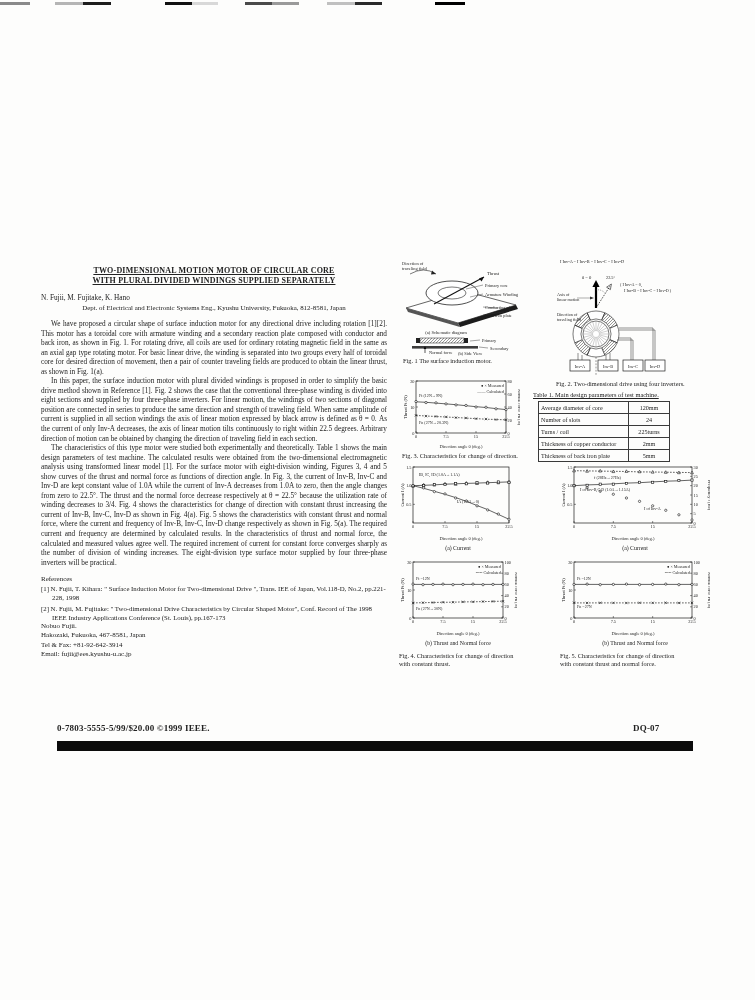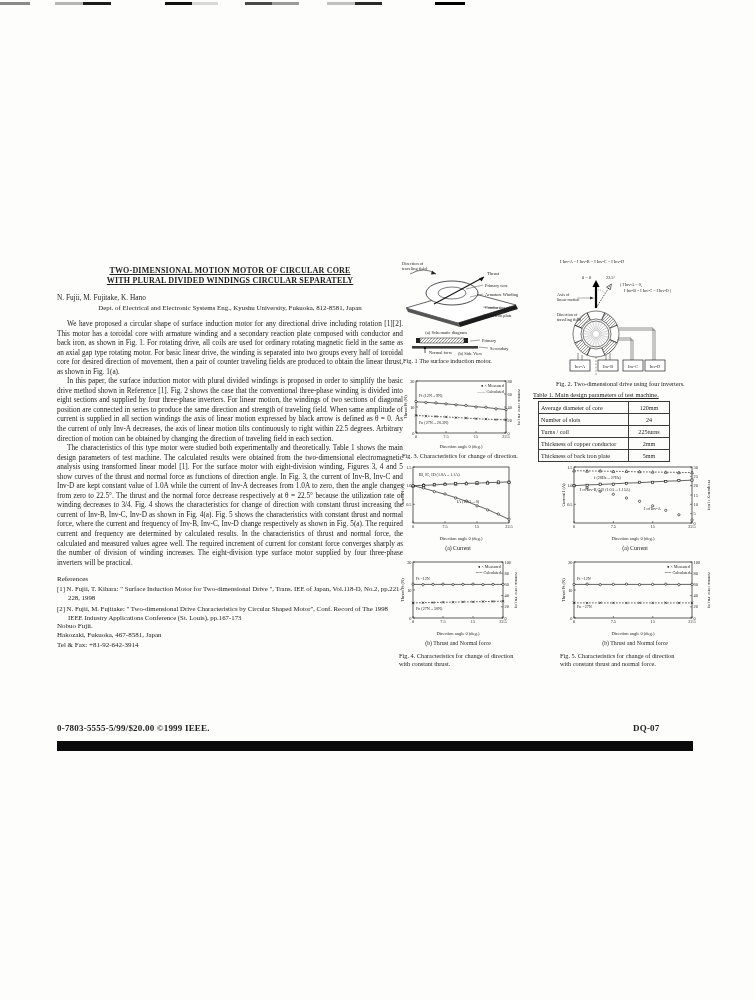--- a/index.html
+++ b/index.html
@@ -1,20 +1,20 @@
 <!DOCTYPE html>
 <html><head>
 <meta charset="utf-8">
 <style>
   html,body{margin:0;padding:0;background:#ffffff;}
   #canvas{position:relative;width:755px;height:1000px;background:#fdfdfc;overflow:hidden;
           font-family:"Liberation Serif",serif;color:#222;}
   .abs{position:absolute;}
   
-  #leftcol{left:57px;top:266px;width:346px;font-family:Liberation Serif, serif;}
+  #leftcol{left:41px;top:266px;width:346px;font-family:Liberation Serif, serif;}
   .title-line{font-size:8px;font-weight:bold;text-align:center;text-decoration:underline;
               line-height:10px;letter-spacing:.2px;}
   .authors{font-size:7.3px;margin-top:7px;}
   .affil{font-size:6.9px;text-align:center;margin-top:2px;}
   .body-text{margin-top:9px;font-size:7.25px;line-height:9.55px;text-align:justify;}
   .body-text p{margin:0;text-indent:10px;}
   .refhead{font-size:7px;margin-top:7px;}
   .ref{font-size:6.8px;line-height:9.2px;padding-left:11px;text-indent:-11px;margin-top:1px;}
   .contact{font-size:7px;line-height:9.4px;}
   .footer-line{font-size:9px;font-weight:bold;letter-spacing:.2px;}
@@ -41,35 +41,36 @@
   <div class="artifact" style="left:165px;width:27px;background:#111;"></div>
   <div class="artifact" style="left:192px;width:26px;background:#d8d8d8;"></div>
   <div class="artifact" style="left:245px;width:27px;background:#4a4a4a;"></div>
   <div class="artifact" style="left:272px;width:27px;background:#9a9a9a;"></div>
   <div class="artifact" style="left:327px;width:28px;background:#c0c0c0;"></div>
   <div class="artifact" style="left:355px;width:27px;background:#2a2a2a;"></div>
   <div class="artifact" style="left:435px;width:30px;background:#000;"></div>
 
   <div id="leftcol" class="abs">
     <div class="title-line">TWO-DIMENSIONAL MOTION MOTOR OF CIRCULAR CORE</div>
-    <div class="title-line">WITH PLURAL DIVIDED WINDINGS CIRCULAR SEPARATELY</div>
+    <div class="title-line">WITH PLURAL DIVIDED WINDINGS SUPPLIED SEPARATELY</div>
     <div class="authors">N. Fujii, M. Fujitake, K. Hano</div>
     <div class="affil">Dept. of Electrical and Electronic Systems Eng., Kyushu University, Fukuoka, 812-8581, Japan</div>
     <div class="body-text">
       <p>We have proposed a circular shape of surface induction motor for any directional drive including rotation [1][2]. This motor has a toroidal core with armature winding and a secondary reaction plate composed with conductor and back iron, as shown in Fig. 1. For rotating drive, all coils are used for ordinary rotating magnetic field in the same as an axial gap type rotating motor. For basic linear drive, the winding is separated into two groups every half of toroidal core for desired direction of movement, then a pair of counter traveling fields are produced to obtain the linear thrust, as shown in Fig. 1(a).</p>
       <p>In this paper, the surface induction motor with plural divided windings is proposed in order to simplify the basic drive method shown in Reference [1]. Fig. 2 shows the case that the conventional three-phase winding is divided into eight sections and supplied by four three-phase inverters. For linear motion, the windings of two sections of diagonal position are connected in series to produce the same direction and strength of traveling field. When same amplitude of current is supplied in all section windings the axis of linear motion expressed by black arrow is defined as θ = 0. As the current of only Inv-A decreases, the axis of linear motion tilts continuously to right within 22.5 degrees. Arbitrary direction of motion can be obtained by changing the direction of traveling field in each section.</p>
       <p>The characteristics of this type motor were studied both experimentally and theoretically. Table 1 shows the main design parameters of test machine. The calculated results were obtained from the two-dimensional electromagnetic analysis using transformed linear model [1]. For the surface motor with eight-division winding, Figures 3, 4 and 5 show curves of the thrust and normal force as functions of direction angle. In Fig. 3, the current of Inv-B, Inv-C and Inv-D are kept constant value of 1.0A while the current of Inv-A decreases from 1.0A to zero, then the angle changes from zero to 22.5°. The thrust and the normal force decrease respectively at θ = 22.5° because the utilization rate of winding decreases to 3/4. Fig. 4 shows the characteristics for change of direction with constant thrust increasing the current of Inv-B, Inv-C, Inv-D as shown in Fig. 4(a). Fig. 5 shows the characteristics with constant thrust and normal force, where the current and frequency of Inv-B, Inv-C, Inv-D change respectively as shown in Fig. 5(a). The required current and frequency are determined by calculated results. In the characteristics of thrust and normal force, the calculated and measured values agree well. The required increment of current for constant force converges sharply as the number of division of winding increases. The eight-division type surface motor supplied by four three-phase inverters will be practical.</p>
     </div>
     <div class="refhead">References</div>
     <div class="ref">[1] N. Fujii, T. Kihara: " Surface Induction Motor for Two-dimensional Drive ", Trans. IEE of Japan, Vol.118-D, No.2, pp.221-228, 1998</div>
     <div class="ref">[2] N. Fujii, M. Fujitake: " Two-dimensional Drive Characteristics by Circular Shaped Motor", Conf. Record of The 1998 IEEE Industry Applications Conference (St. Louis), pp.167-173</div>
     <div class="contact">
       <div>Nobuo Fujii.</div>
       <div>Hakozaki, Fukuoka, 467-8581, Japan</div>
       <div>Tel &amp; Fax: +81-92-642-3914</div>
+      <div>Email: fujii@ees.kyushu-u.ac.jp</div>
     </div>
   </div>
 
   <div class="abs footer-line" style="left:57px;top:723px;">0-7803-5555-5/99/$20.00 ©1999 IEEE.</div>
   <div class="abs footer-line" style="left:633px;top:723px;">DQ-07</div>
   <div class="abs" id="bottom-bar"></div>
 
   <svg class="abs" style="left:400px;top:256px;" width="160" height="100" viewBox="0 0 160 100">
     <defs>
       <pattern id="h1" patternUnits="userSpaceOnUse" width="3" height="3">

